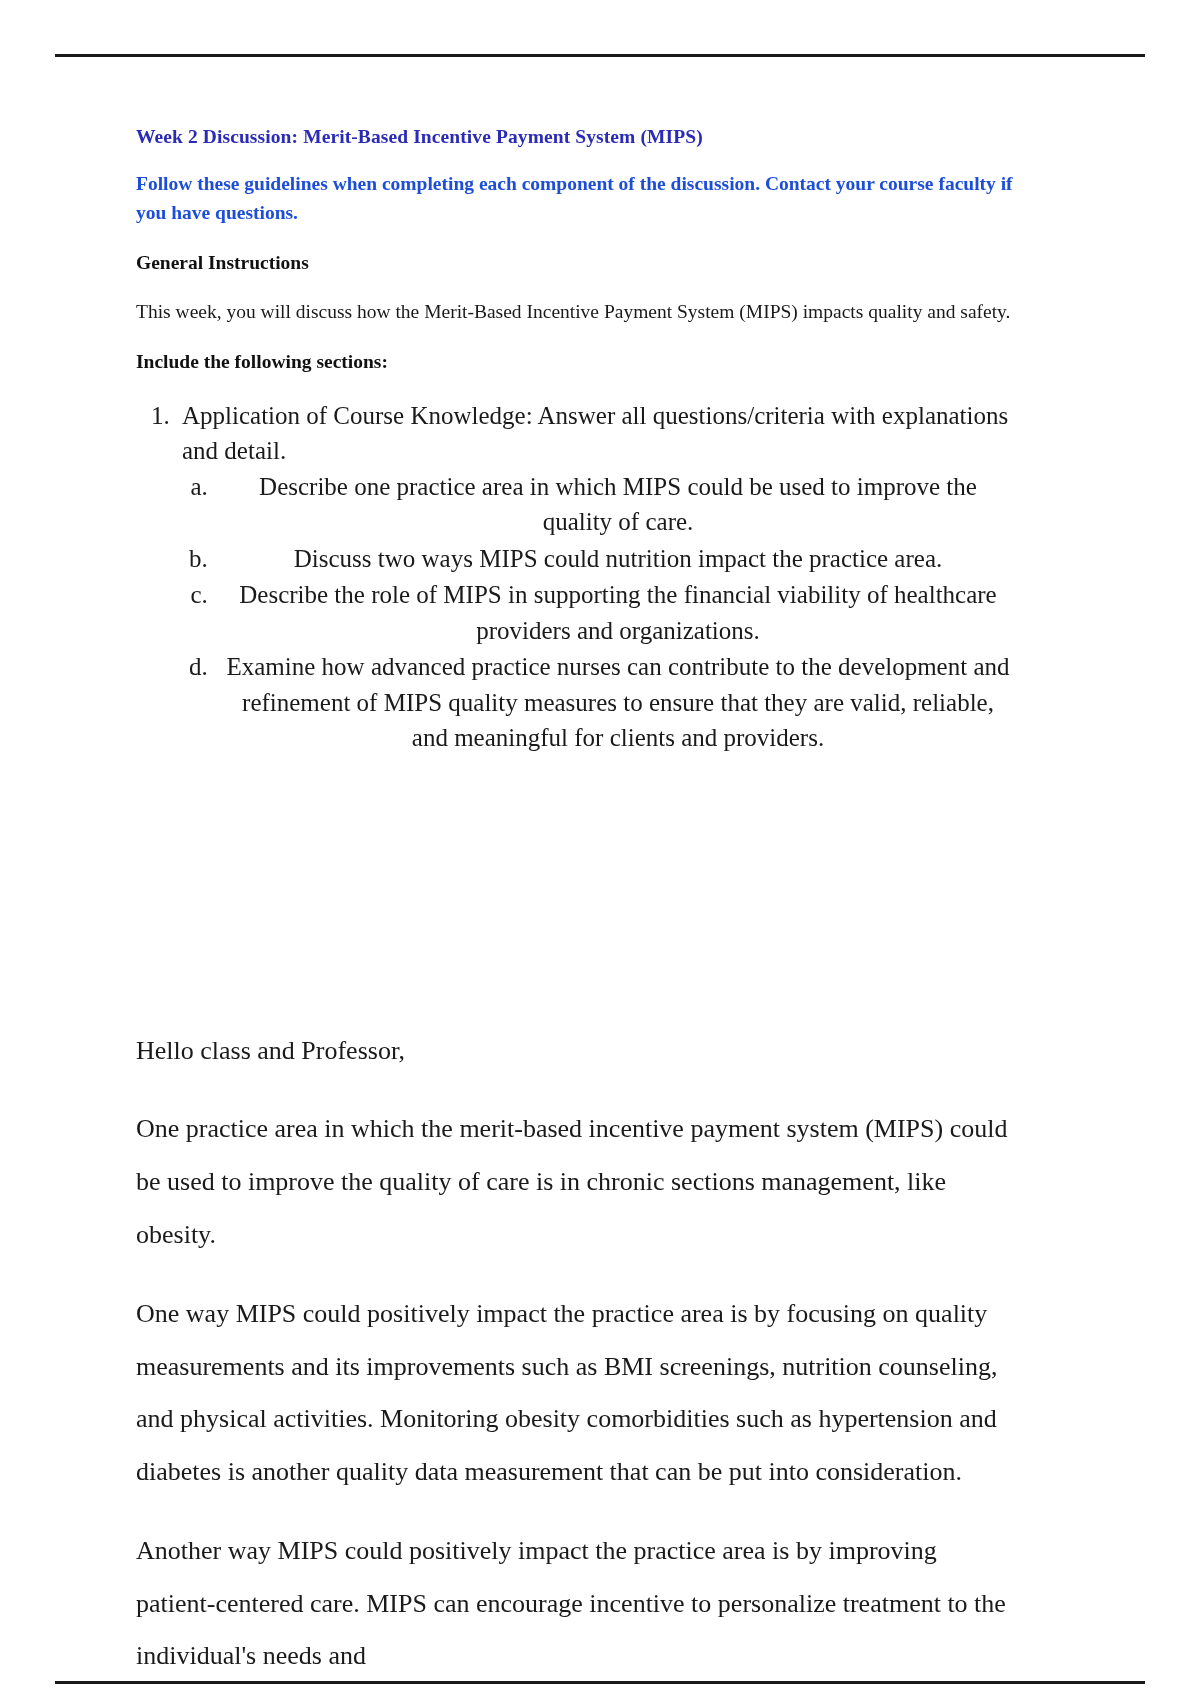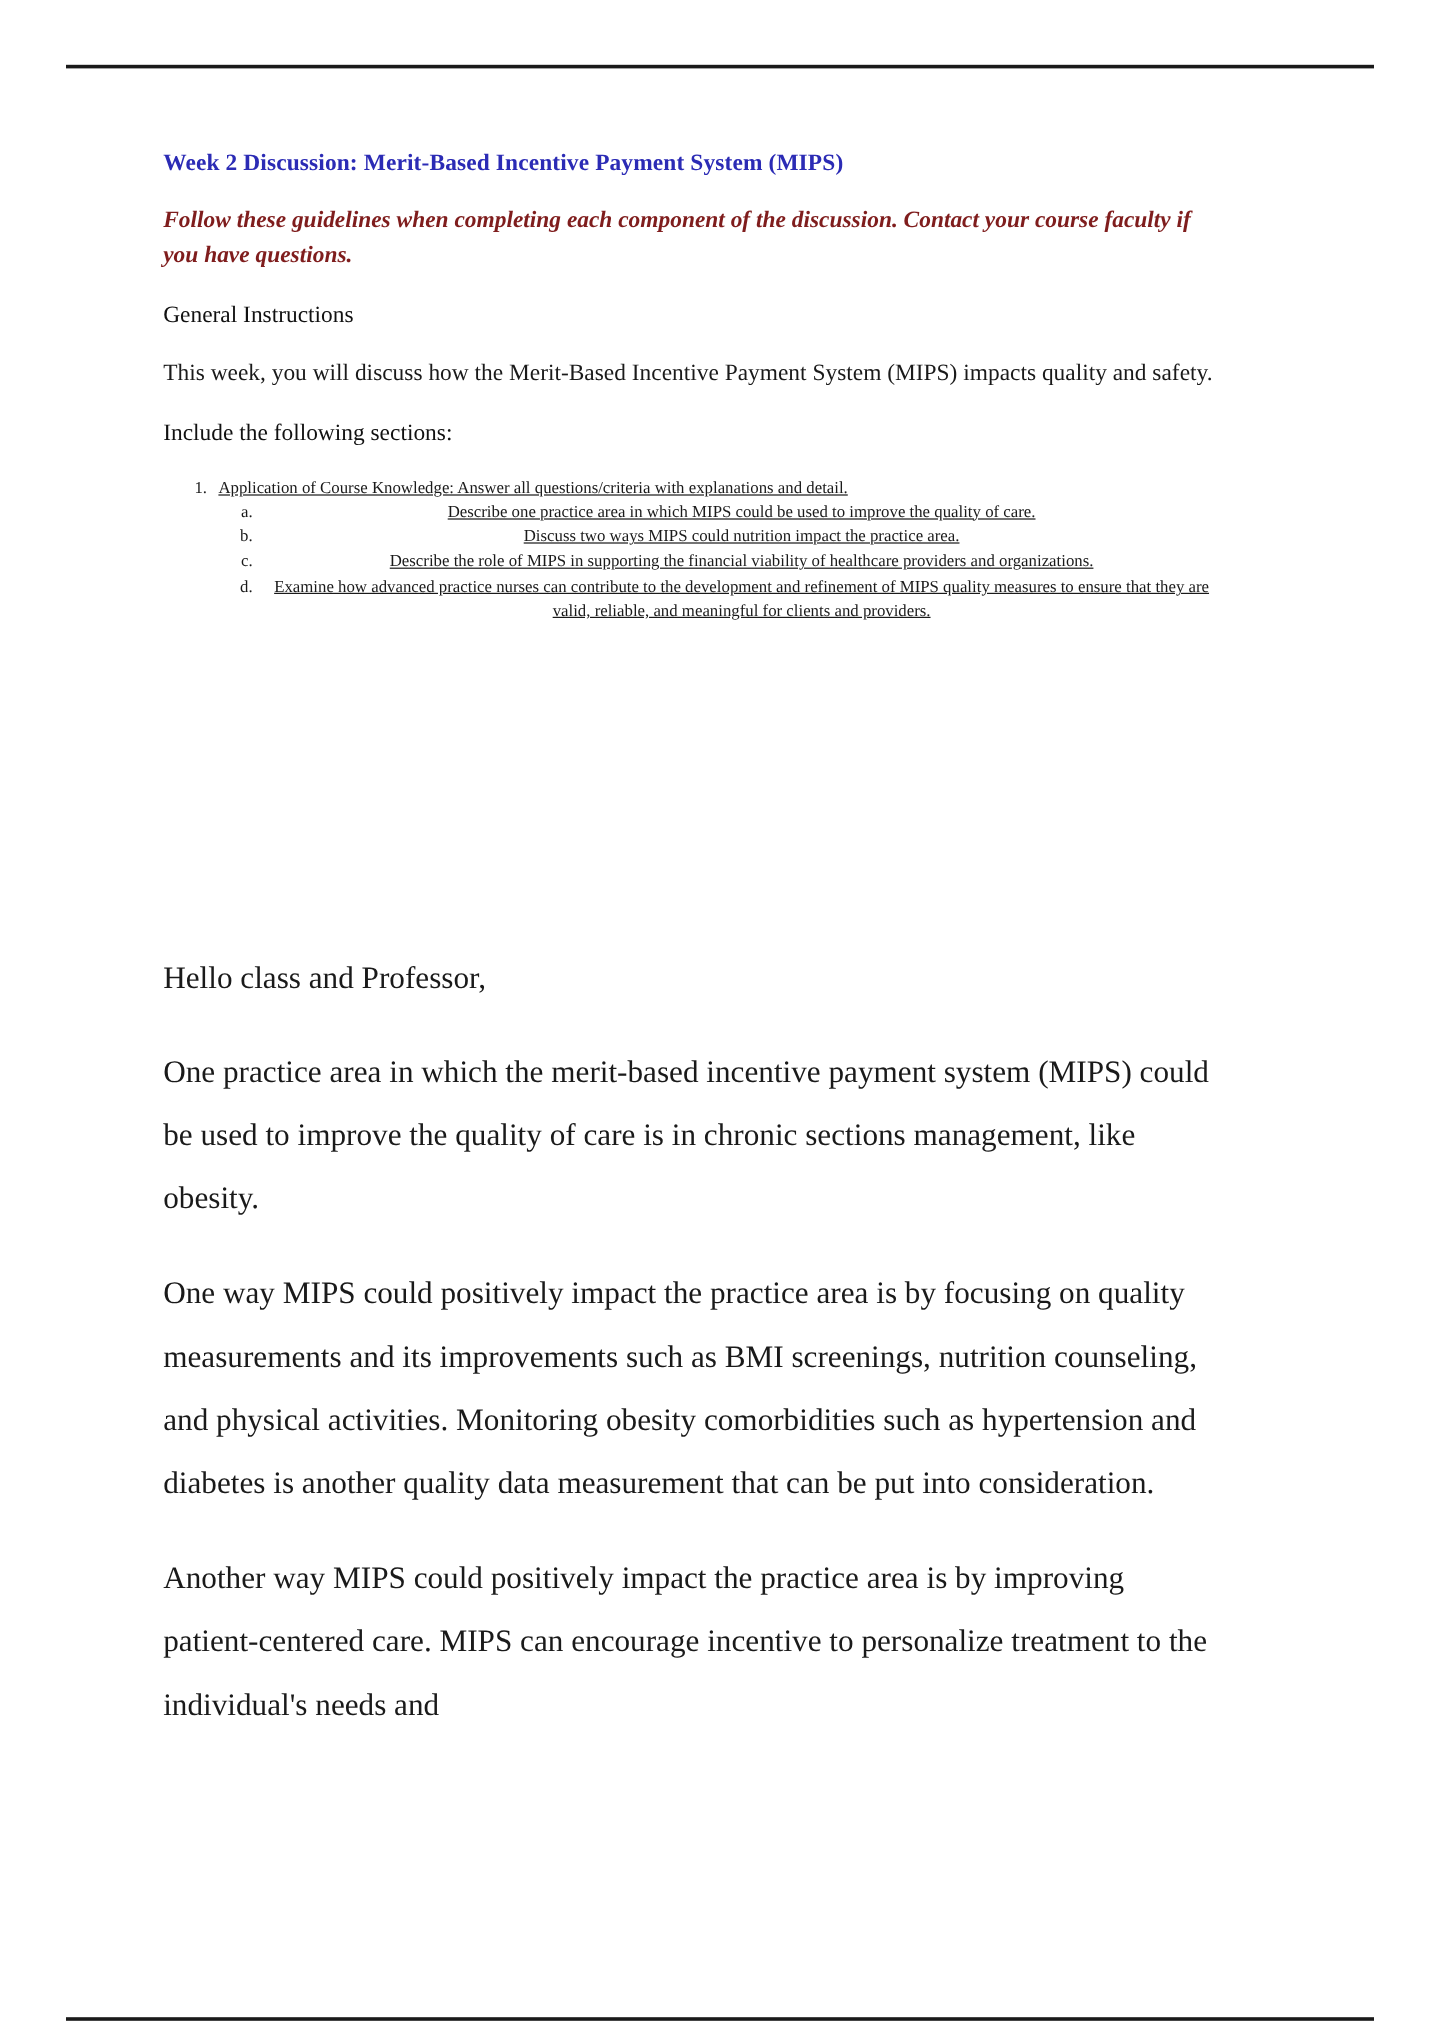--- a/index.html
+++ b/index.html
@@ -44,46 +44,44 @@
     line-height: 1.35;
     margin: 0 0 20px 0;
     letter-spacing: 0.1px;
   }
 
   .bold-para {
     font-weight: bold;
     font-size: 19.5px;
     line-height: 1.45;
     margin: 0 0 22px 0;
-    color: #7f1d1d;
-    font-style: italic;
+    color: #1d4ed8;
   }
 
   .section-head {
-    font-weight: normal;
+    font-weight: bold;
     font-size: 19.5px;
     line-height: 1.4;
     margin: 0 0 22px 0;
     color: #111111;
   }
 
   .para {
     font-size: 19.5px;
     line-height: 1.45;
     margin: 0 0 22px 0;
     color: #1a1a1a;
   }
 
   ol.outer {
     margin: 0;
     padding-left: 40px;
-    font-size: 14px;
+    font-size: 25px;
     line-height: 1.42;
     color: #1a1a1a;
-    text-decoration: underline;
   }
   ol.outer > li {
     margin: 0 0 1px 0;
     padding-left: 6px;
   }
   ol.inner {
     list-style-type: lower-alpha;
     margin: 0;
     padding-left: 32px;
     text-align: center;

